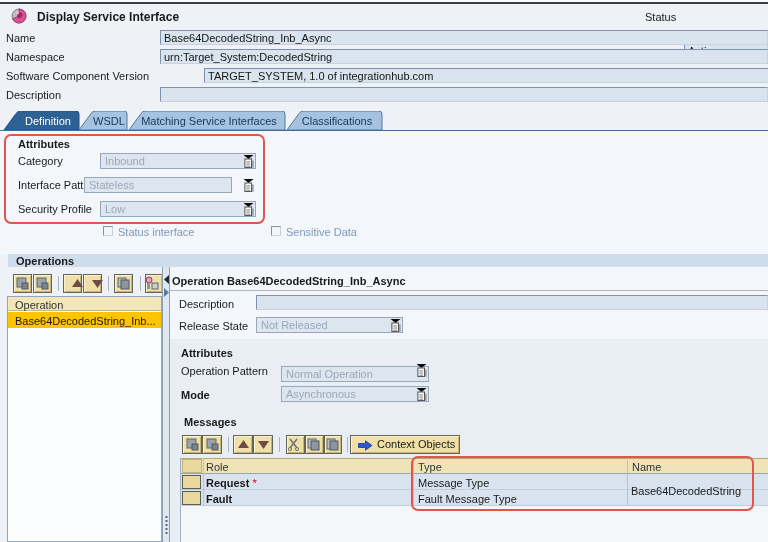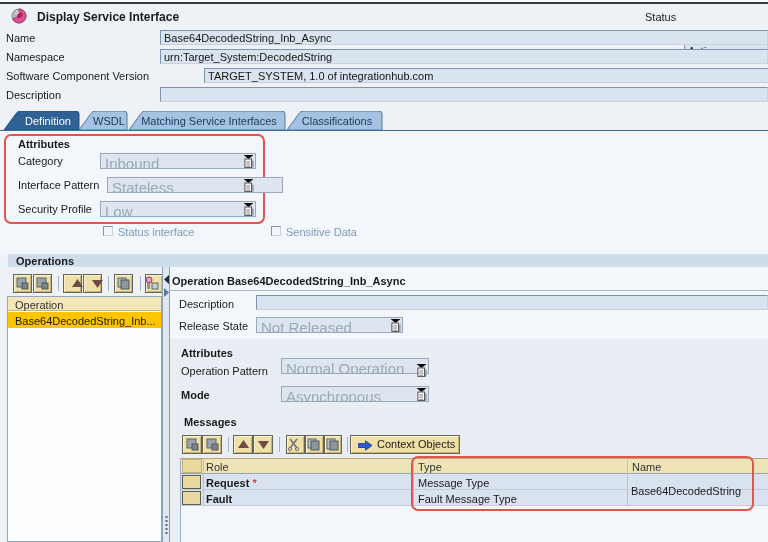--- a/index.html
+++ b/index.html
@@ -1,21 +1,21 @@
 <!DOCTYPE html>
 <html><head>
 <meta charset="utf-8">
 <style>
 * { margin:0; padding:0; box-sizing:border-box; }
 html,body { width:768px; height:542px; }
 body { position:relative; font-family:"Liberation Sans",sans-serif; font-size:11px; background:#eef2f7; overflow:hidden; color:#1a1a1a; }
 .abs { position:absolute; }
 .b { font-weight:bold; }
 .fld { position:absolute; background:#d9e4ef; border:1px solid; border-color:#7e92ac #c8d2de #c8d2de #7e92ac; font-size:11px; color:#151515; padding:1px 0 0 3px; height:15px; overflow:hidden; white-space:nowrap; }
-.dis { position:absolute; background:#dde6ee; border:1px solid #98a7b9; font-size:15px; color:#9aa8ba; padding:1px 8px 0 4px; height:16px; overflow:hidden; white-space:nowrap; }
+.dis { position:absolute; background:#dde6ee; border:1px solid #98a7b9; font-size:11px; color:#9aa8ba; padding:1px 8px 0 4px; height:16px; overflow:hidden; white-space:nowrap; }
 .lbl { position:absolute; font-size:11px; color:#1a1a1a; white-space:nowrap; }
 .tbtn { position:absolute; background:#eee0a6; border:1px solid #63655a; box-shadow:inset 1px 1px 0 #faf2cf, inset -1px -1px 0 #c9b373; }
 .sep { position:absolute; width:1px; background:#aab4c0; }
 .cell-sel { position:absolute; background:#e9d99e; border:1px solid #b0a167; }
 .redbox { position:absolute; border:2px solid #e0564e; border-radius:7px; background:transparent; }
 .cb { position:absolute; width:10px; height:10px; background:#f2f5f8; border:1px solid; border-color:#8296ae #c8d2de #c8d2de #8296ae; }
 .cbl { position:absolute; font-size:11px; color:#7e99bb; white-space:nowrap; }
 </style>
 </head>
 <body>
@@ -54,21 +54,21 @@
   <text x="209" y="14" font-size="11" fill="#17375f" text-anchor="middle" font-family="Liberation Sans,sans-serif">Matching Service Interfaces</text>
   <text x="337" y="14" font-size="11" fill="#17375f" text-anchor="middle" font-family="Liberation Sans,sans-serif">Classifications</text>
 </svg>
 <div class="abs" style="left:0;top:130px;width:768px;height:1px;background:#3f6e9e;"></div>
 
 <div class="redbox" style="left:4px;top:134px;width:261px;height:90px;"></div>
 <div class="lbl b" style="left:18px;top:138px;">Attributes</div>
 <div class="lbl" style="left:18px;top:155px;">Category</div>
 <div class="dis" style="left:100px;top:153px;width:156px;">Inbound</div>
 <div class="lbl" style="left:18px;top:179px;">Interface Pattern</div>
-<div class="dis" style="left:107px;top:177px;width:176px;">Stateless</div>
+<div class="dis" style="left:84px;top:177px;width:148px;">Stateless</div>
 <div class="lbl" style="left:18px;top:203px;">Security Profile</div>
 <div class="dis" style="left:100px;top:201px;width:156px;">Low</div>
 
 <svg class="abs" style="left:243px;top:155px;" width="11" height="13" viewBox="0 0 11 13">
   <path d="M0.5 0 L10.5 0 L5.5 4 Z" fill="#0a0a0a"></path>
   <rect x="1.9" y="4" width="6.6" height="8.6" fill="#fff" stroke="#4e4e4e" stroke-width="1"></rect>
   <rect x="8.9" y="5.5" width="1.8" height="7.2" fill="#98a2ae"></rect>
   <rect x="3.3" y="6.3" width="3.8" height="1.1" fill="#8a8a8a"></rect>
   <rect x="3.3" y="8.5" width="3.8" height="1.1" fill="#8a8a8a"></rect>
   <rect x="3.3" y="10.7" width="3.8" height="1.1" fill="#8a8a8a"></rect>
@@ -151,21 +151,21 @@
 <div class="abs" style="left:180px;top:458px;width:1px;height:84px;background:#a0b2c6;"></div>
 <div class="lbl b" style="left:172px;top:275px;">Operation Base64DecodedString_Inb_Async</div>
 <div class="abs" style="left:170px;top:290px;width:598px;height:1px;background:#aab6c4;"></div>
 <div class="lbl" style="left:179px;top:298px;">Description</div>
 <div class="fld" style="left:256px;top:295px;width:512px;"></div>
 <div class="lbl" style="left:179px;top:320px;">Release State</div>
 <div class="dis" style="left:256px;top:317px;width:147px;">Not Released</div>
 
 <div class="lbl b" style="left:181px;top:347px;">Attributes</div>
 <div class="lbl" style="left:181px;top:365px;text-align:center;">Operation Pattern</div>
-<div class="dis" style="left:281px;top:358px;width:148px;">Normal Operation</div>
+<div class="dis" style="left:281px;top:366px;width:148px;">Normal Operation</div>
 <div class="lbl" style="left:181px;top:389px;font-weight:bold;">Mode</div>
 <div class="dis" style="left:281px;top:386px;width:148px;">Asynchronous</div>
 
 <svg class="abs" style="left:390px;top:319px;" width="11" height="13" viewBox="0 0 11 13">
   <path d="M0.5 0 L10.5 0 L5.5 4 Z" fill="#0a0a0a"></path>
   <rect x="1.9" y="4" width="6.6" height="8.6" fill="#fff" stroke="#4e4e4e" stroke-width="1"></rect>
   <rect x="8.9" y="5.5" width="1.8" height="7.2" fill="#98a2ae"></rect>
   <rect x="3.3" y="6.3" width="3.8" height="1.1" fill="#8a8a8a"></rect>
   <rect x="3.3" y="8.5" width="3.8" height="1.1" fill="#8a8a8a"></rect>
   <rect x="3.3" y="10.7" width="3.8" height="1.1" fill="#8a8a8a"></rect>

